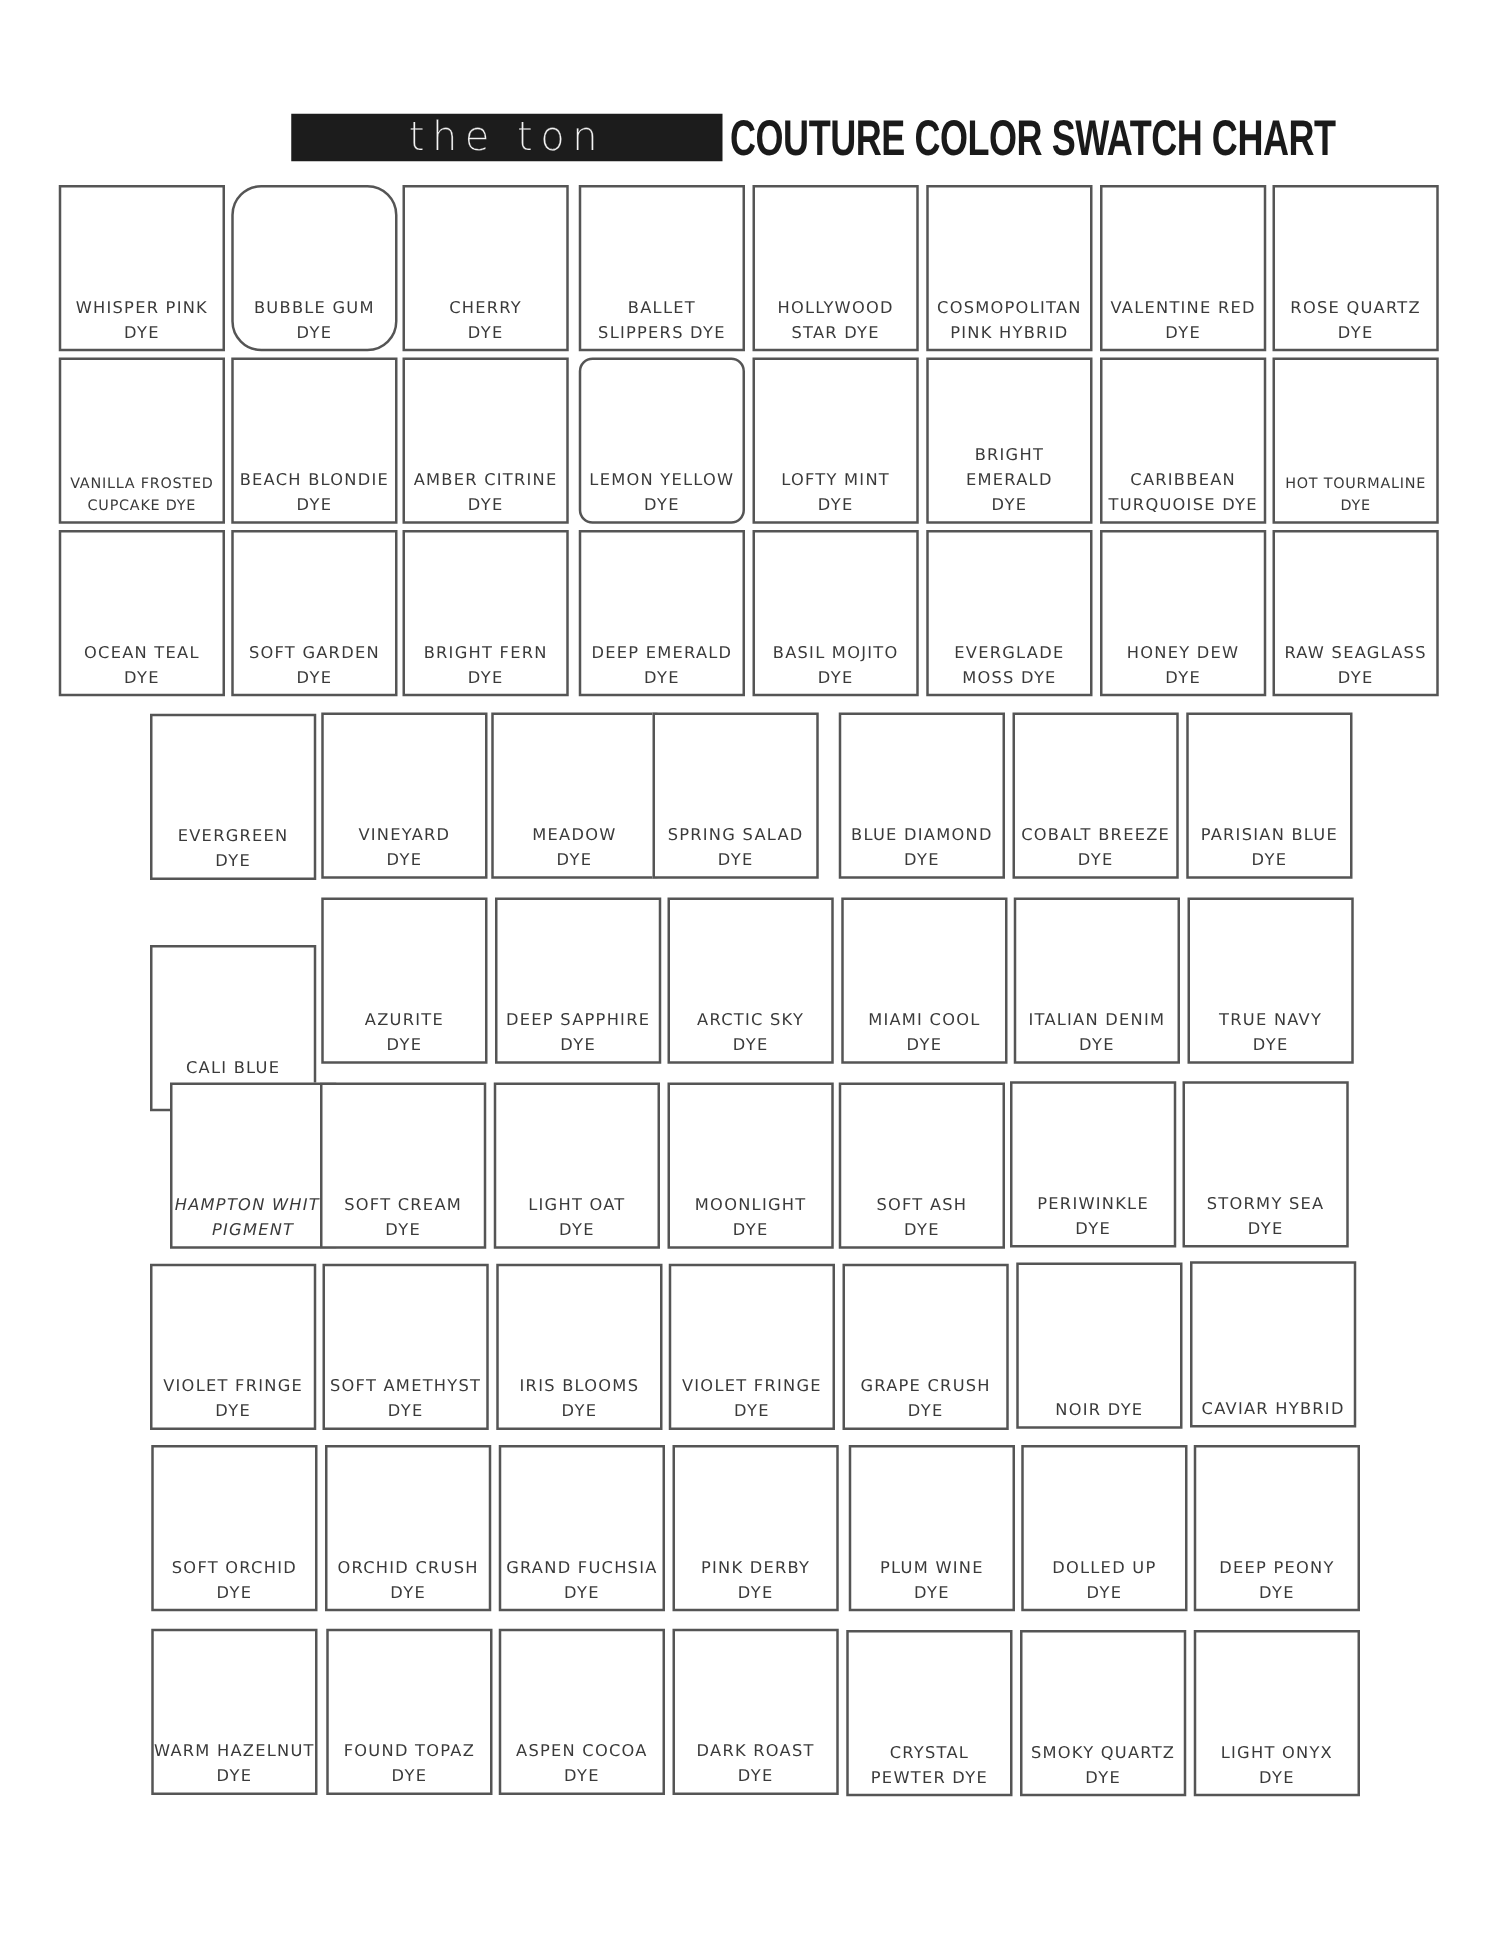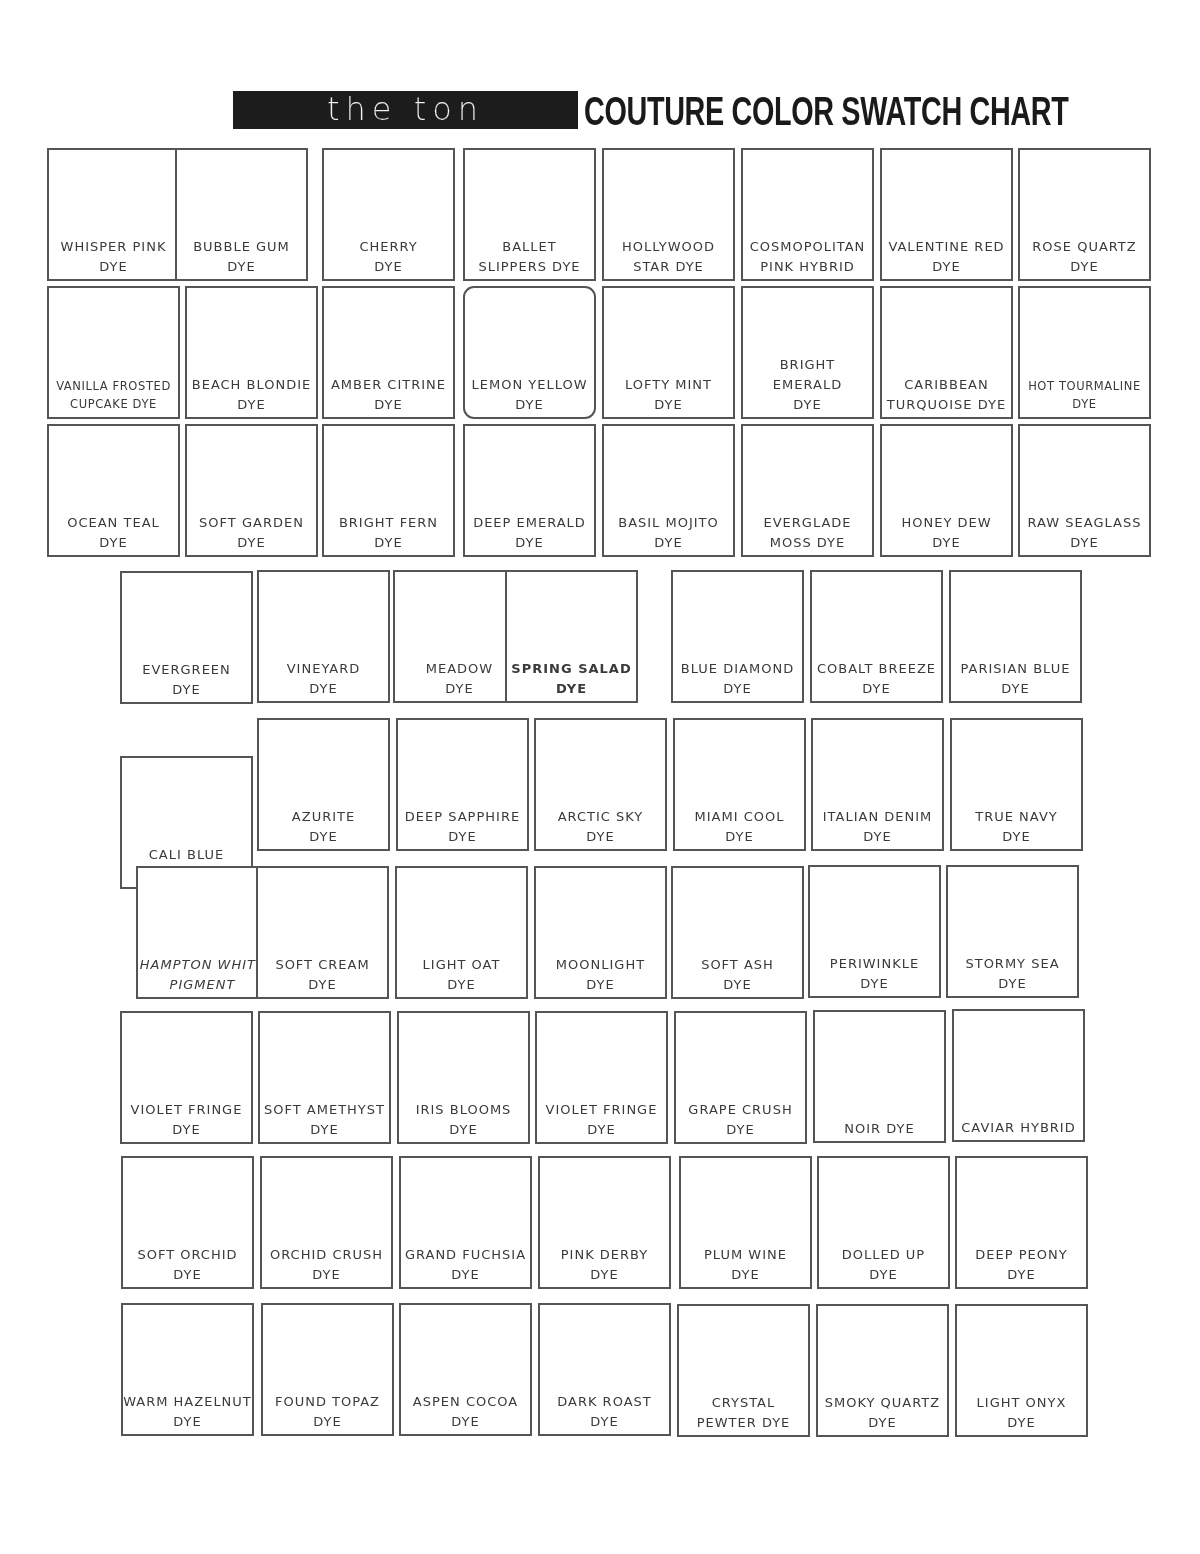--- a/index.html
+++ b/index.html
@@ -39,21 +39,21 @@
 <div class="brand-block">
   <span class="brand-text">the ton</span>
 </div>
 <div class="title">COUTURE COLOR SWATCH CHART</div>
 
 <div id="swatch-grid">
     <div class="swatch" style="left: 47px; top: 148px;">
       <div class="swatch-label">WHISPER PINK
 DYE</div>
     </div>
-    <div class="swatch" style="left: 175px; top: 148px;">
+    <div class="swatch" style="left: 185px; top: 148px; border-radius: 24px;">
       <div class="swatch-label">BUBBLE GUM
 DYE</div>
     </div>
     <div class="swatch" style="left: 322px; top: 148px;">
       <div class="swatch-label">CHERRY
 DYE</div>
     </div>
     <div class="swatch" style="left: 463px; top: 148px;">
       <div class="swatch-label">BALLET
 SLIPPERS DYE</div>
@@ -143,21 +143,21 @@
 DYE</div>
     </div>
     <div class="swatch" style="left: 257px; top: 570px;">
       <div class="swatch-label">VINEYARD
 DYE</div>
     </div>
     <div class="swatch" style="left: 393px; top: 570px;">
       <div class="swatch-label">MEADOW
 DYE</div>
     </div>
-    <div class="swatch" style="left: 505px; top: 570px; font-weight: bold;">
+    <div class="swatch" style="left: 522px; top: 570px;">
       <div class="swatch-label">SPRING SALAD
 DYE</div>
     </div>
     <div class="swatch" style="left: 671px; top: 570px;">
       <div class="swatch-label">BLUE DIAMOND
 DYE</div>
     </div>
     <div class="swatch" style="left: 810px; top: 570px;">
       <div class="swatch-label">COBALT BREEZE
 DYE</div>

